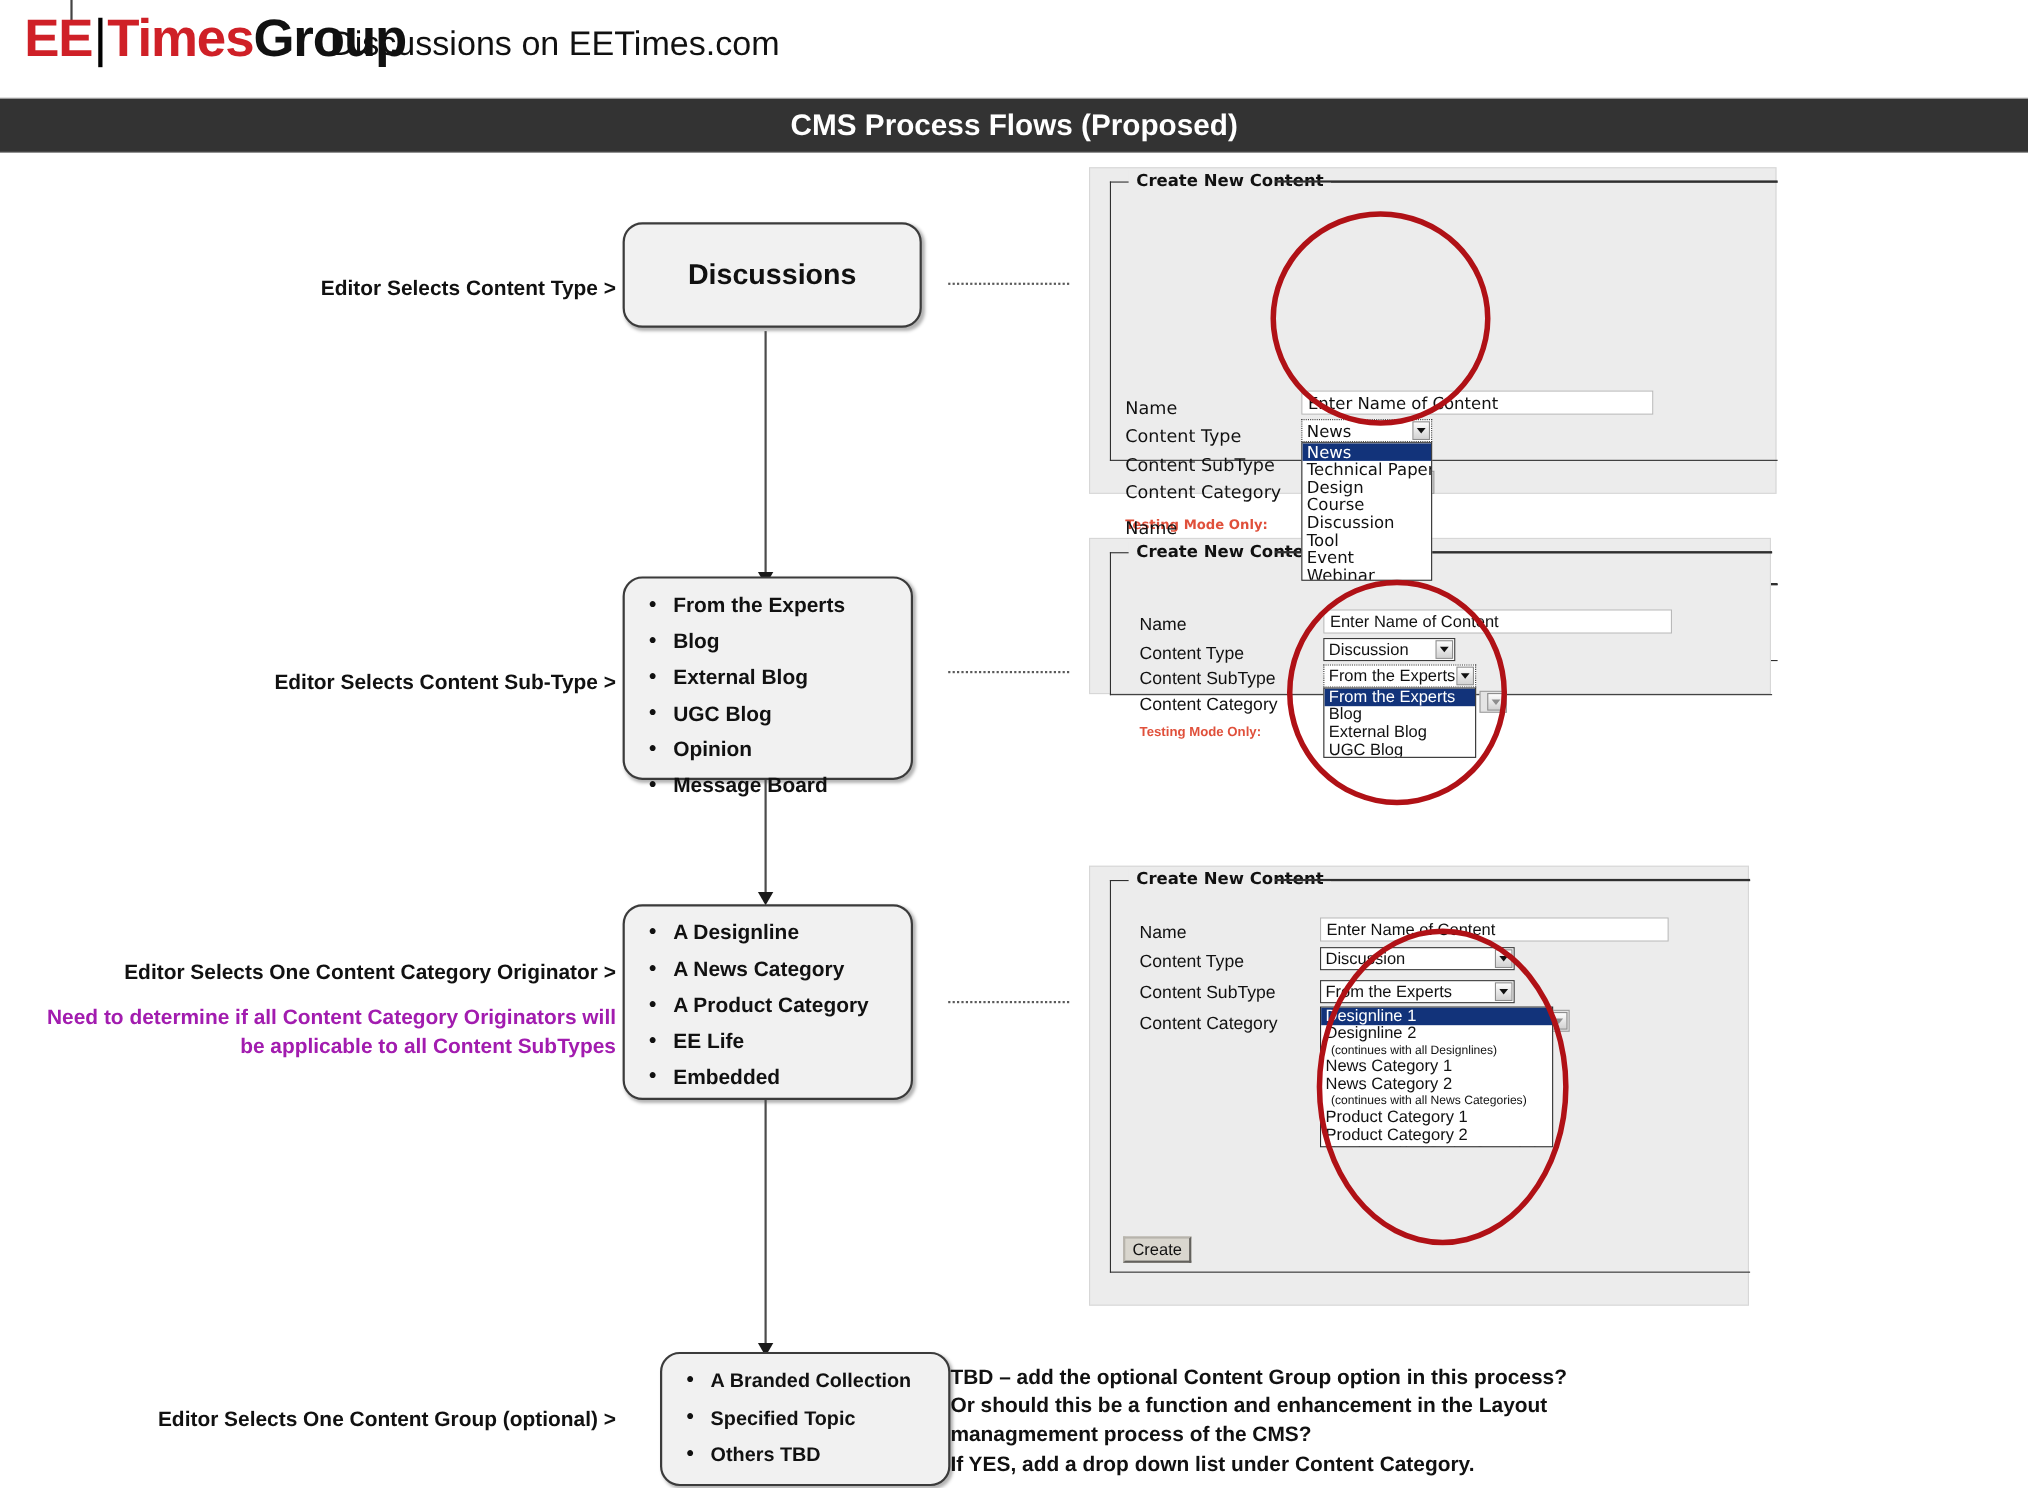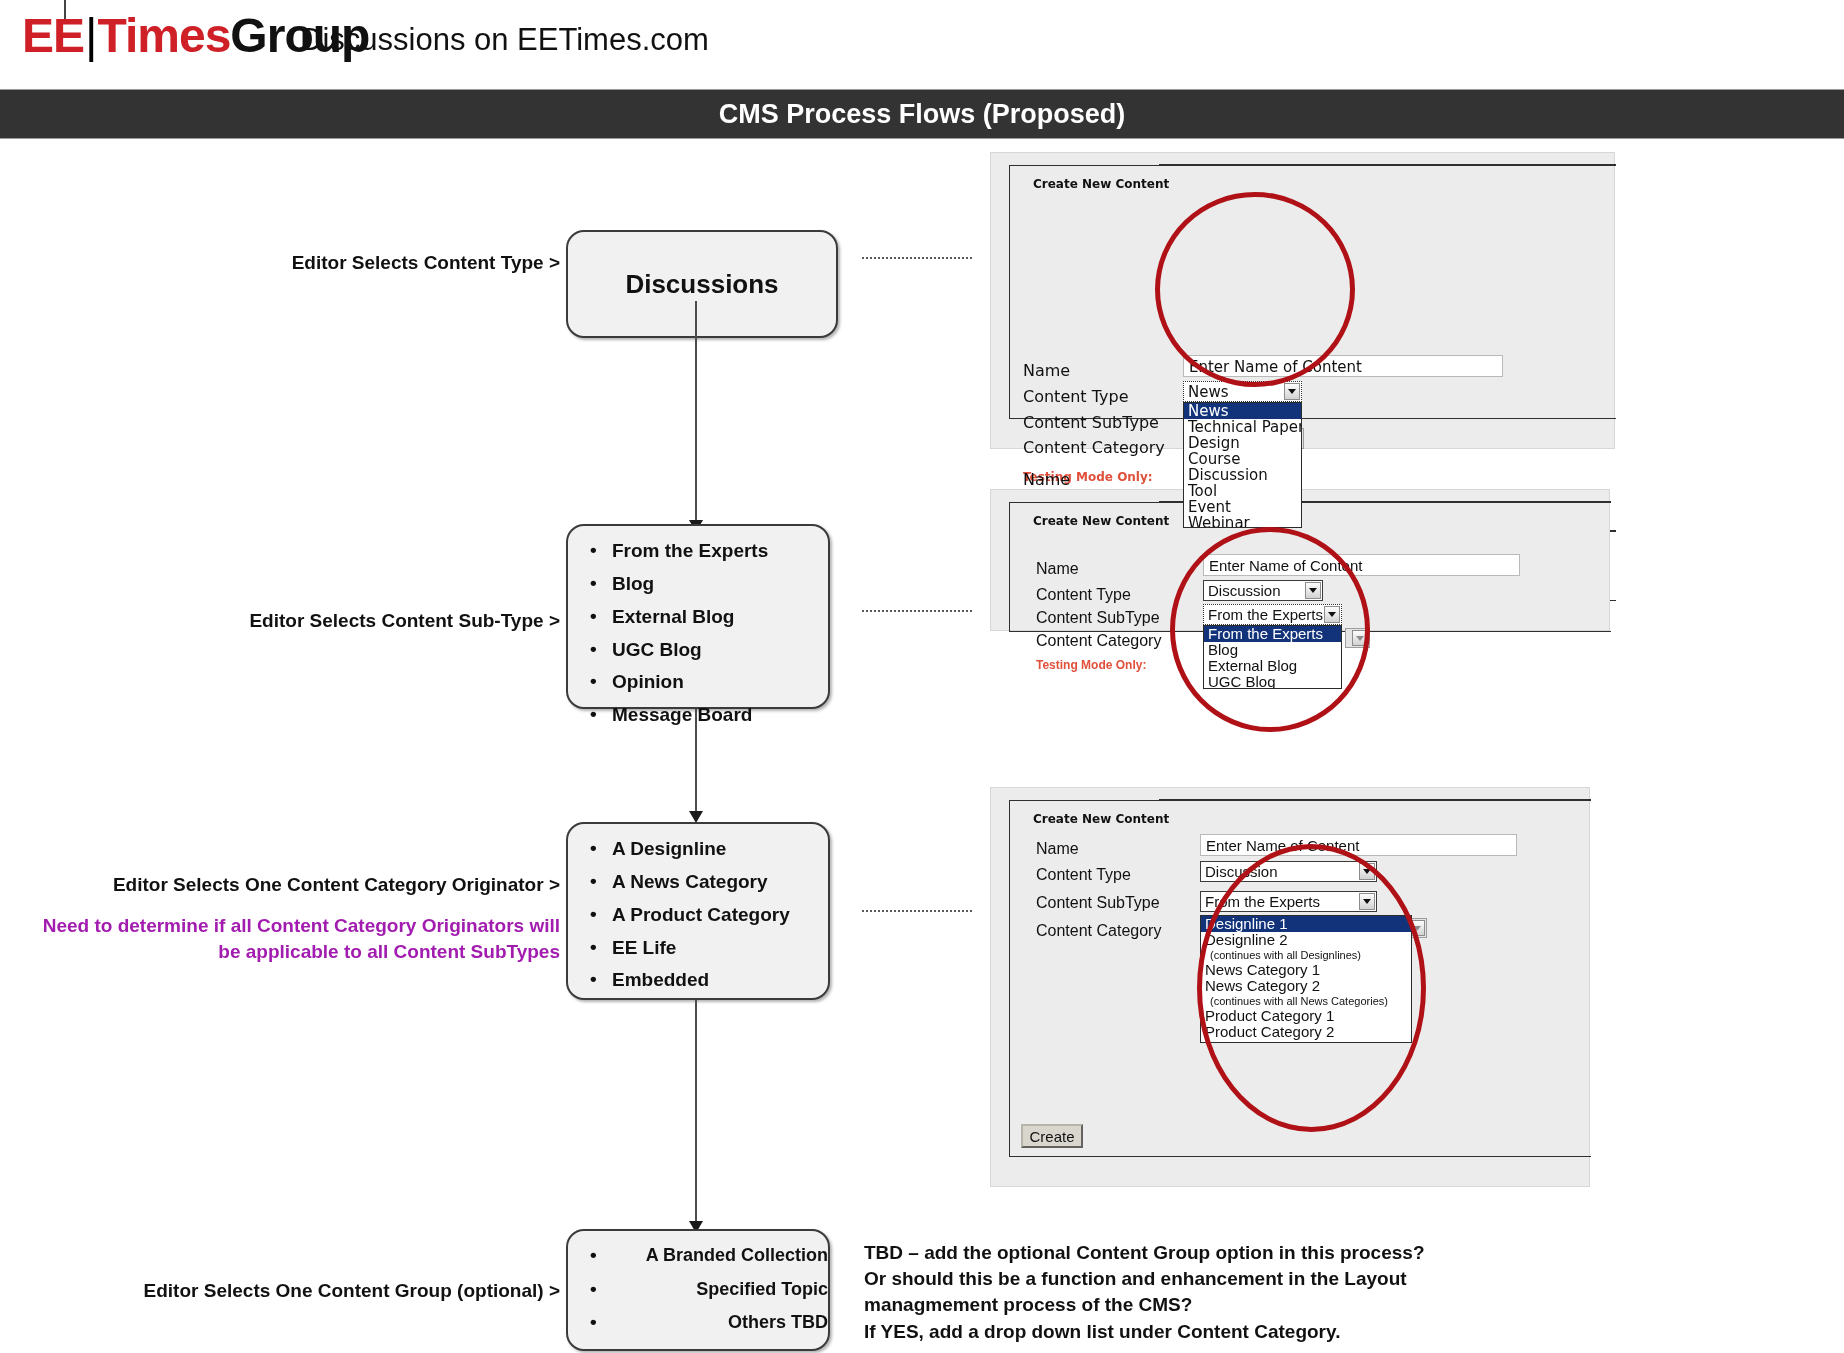--- a/index.html
+++ b/index.html
@@ -57,22 +57,22 @@
 
   
   .dialog{
     position:absolute;background:#ececec;border:1px solid #d7d7d7;box-sizing:border-box;
     font-family:"DejaVu Sans", sans-serif;
   }
   .fieldset{
     position:absolute;border:1px solid #2f2f2f;border-right:none;box-sizing:border-box;
   }
   .legend{
-    position:absolute;background:#ececec;font-size:12px;font-weight:bold;color:#111;
-    padding:0 7px;top:-11px;left:16px;white-space:nowrap;margin-top:22px;
+    position:absolute;background:#ececec;font-size:15px;font-weight:bold;color:#111;
+    padding:0 7px;top:-11px;left:16px;white-space:nowrap;
   }
   .frow{position:absolute;font-size:16px;color:#111;white-space:nowrap;}
   .testing-note{position:absolute;font-size:12px;color:#e0503b;font-weight:bold;white-space:nowrap;}
   .textbox{
     position:absolute;background:#fff;border:1px solid #b9b9b9;box-sizing:border-box;
     font-size:15px;color:#111;padding:2px 5px;white-space:nowrap;overflow:hidden;
   }
   .combo{
     position:absolute;background:#fff;border:1px solid #3b3b3b;box-sizing:border-box;
     font-size:15px;color:#111;padding:1px 4px;white-space:nowrap;overflow:hidden;
@@ -122,21 +122,21 @@
   <div id="logo-rule"></div>
   <div id="logo"><span class="ee">EE</span><span class="bar">|</span><span class="times">Times</span><span class="group">Group</span></div>
   <div id="subtitle">Discussions on EETimes.com</div>
 </div>
 
 <div id="title-bar">
   <div class="t">CMS Process Flows (Proposed)</div>
 </div>
 
 <div class="side-label" style="left:180px;top:250px;width:380px;">Editor Selects Content Type &gt;</div>
-<div class="flow-box" style="left:566px;top:230px;width:272px;height:108px;">
+<div class="flow-box" style="left:566px;top:202px;width:272px;height:96px;">
   <div class="center-label">Discussions</div>
 </div>
 <div class="dotted-connector" style="left:862px;top:257px;width:110px;"></div>
 <div class="v-arrow" style="left:695px;top:301px;height:220px;"></div>
 
 <div class="side-label" style="left:130px;top:608px;width:430px;">Editor Selects Content Sub-Type &gt;</div>
 <div class="flow-box" style="left:566px;top:524px;width:264px;height:185px;">
   <ul>
     <li>From the Experts</li>
     <li>Blog</li>
@@ -157,21 +157,21 @@
     <li>A News Category</li>
     <li>A Product Category</li>
     <li>EE Life</li>
     <li>Embedded</li>
   </ul>
 </div>
 <div class="dotted-connector" style="left:862px;top:910px;width:110px;"></div>
 <div class="v-arrow" style="left:695px;top:1000px;height:222px;"></div>
 
 <div class="side-label" style="left:100px;top:1278px;width:460px;">Editor Selects One Content Group (optional) &gt;</div>
-<div class="flow-box small" style="left:566px;top:1229px;width:264px;height:122px;text-align:right;">
+<div class="flow-box small" style="left:600px;top:1229px;width:264px;height:122px;">
   <ul>
     <li>A Branded Collection</li>
     <li>Specified Topic</li>
     <li>Others TBD</li>
   </ul>
 </div>
 
 <div class="note-block" style="left:864px;top:1240px;width:620px;">
   <div>TBD – add the optional Content Group option in this process?</div>
   <div>Or should this be a function and enhancement in the Layout</div>

